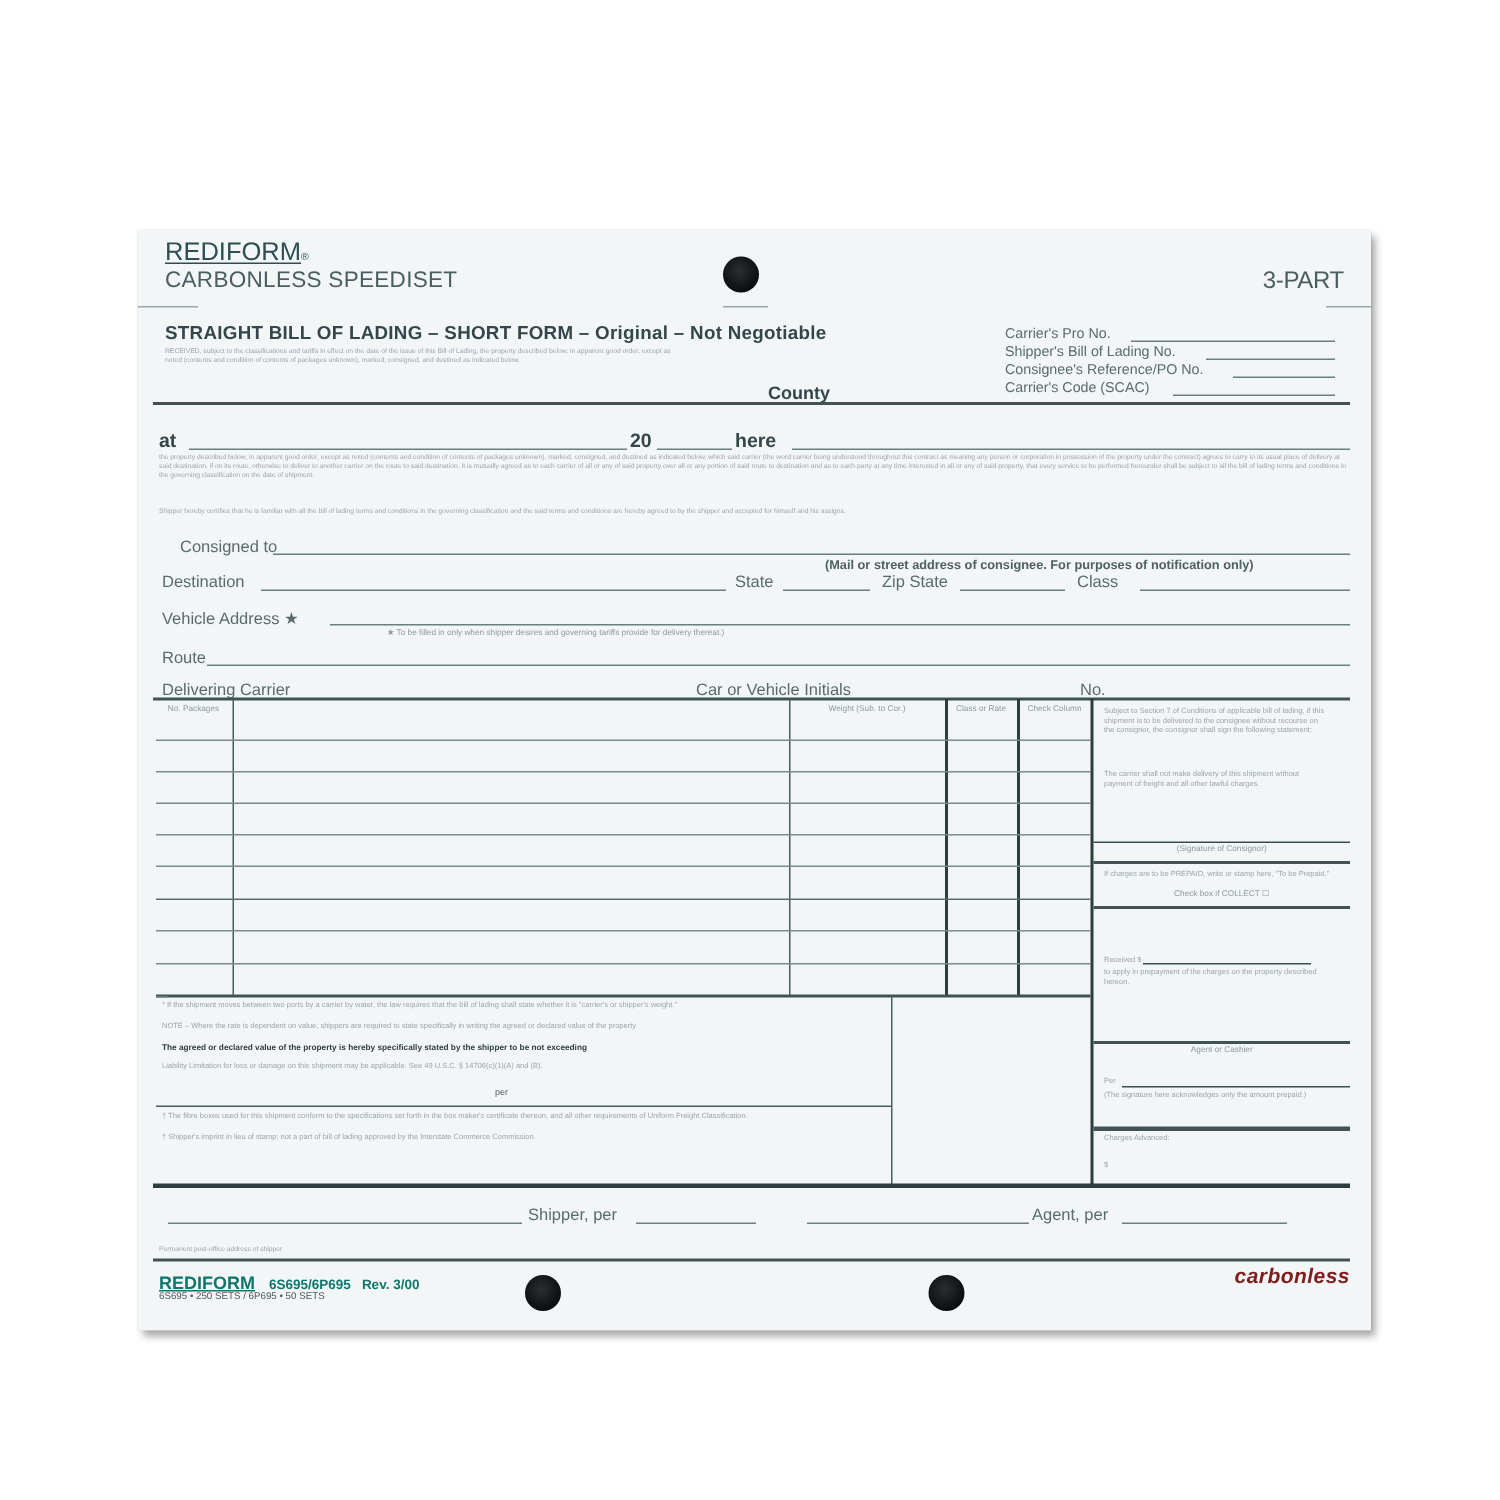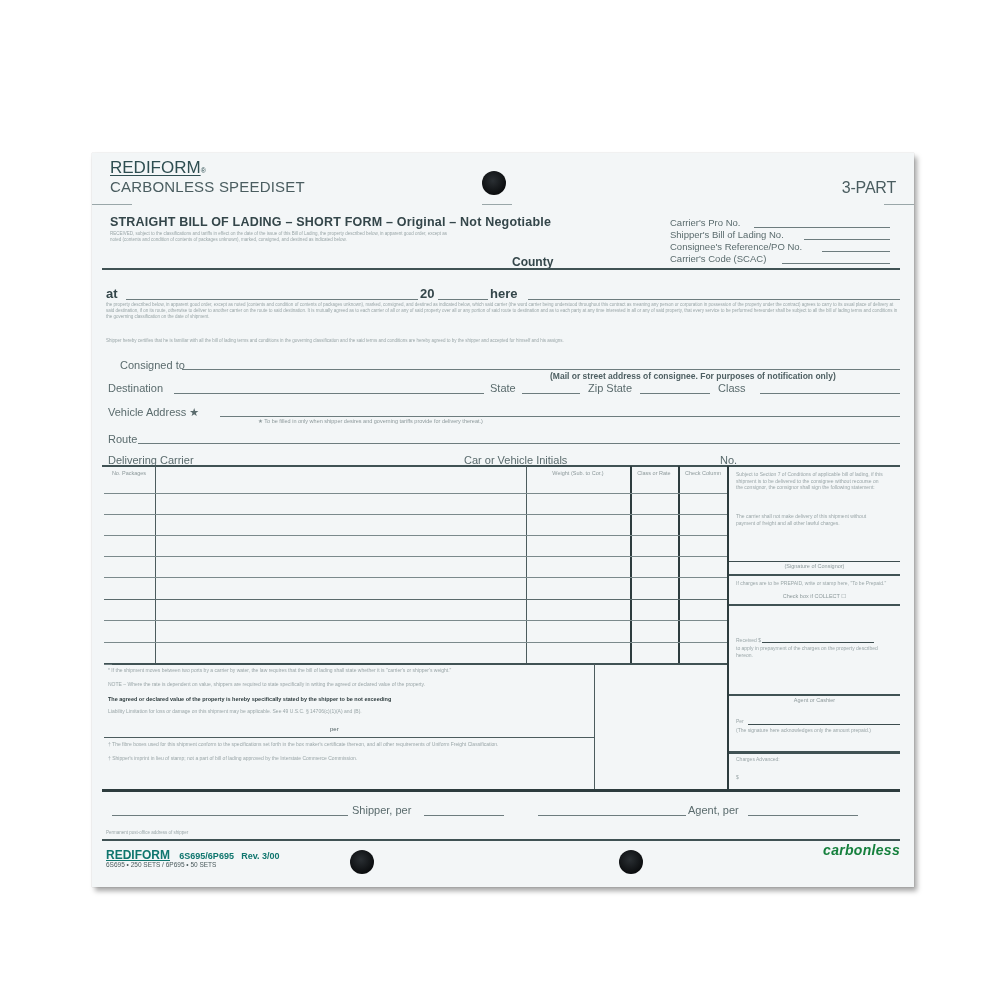--- a/index.html
+++ b/index.html
@@ -25,21 +25,21 @@
   .vline-thick { position: absolute; width: 2px; background: #2d3c3e; }
 
   .lbl { position: absolute; font-size: 11px; color: #5a6b6d; white-space: nowrap; }
   .lbl-sm { position: absolute; font-size: 8.5px; color: #5f7072; white-space: nowrap; }
   .bold-head { position: absolute; font-size: 12.5px; font-weight: bold; color: #34464a; letter-spacing: 0.2px; white-space: nowrap; }
   .bold-lbl { position: absolute; font-size: 13px; font-weight: bold; color: #34464a; white-space: nowrap; }
   .fine { position: absolute; font-size: 4.5px; line-height: 6px; color: #9aa6a8; overflow: hidden; }
   .tiny { position: absolute; font-size: 5.5px; line-height: 7px; color: #8d999b; overflow: hidden; text-align: center; }
   .field-line { position: absolute; height: 1px; background: #6d7c7e; }
 
-  .ital-bold { position: absolute; font-size: 14px; font-style: italic; font-weight: bold; color: #15803d; letter-spacing: 0.3px; }
+  .ital-bold { position: absolute; font-size: 14px; font-style: italic; font-weight: bold; color: #7f1d1d; letter-spacing: 0.3px; }
 </style>
 </head>
 <body>
 
 <div class="paper">
 
   <div class="hole" style="left:390px; top:18px;"></div>
   <div class="hole" style="left:258px; top:697px;"></div>
   <div class="hole" style="left:527px; top:697px;"></div>
 

